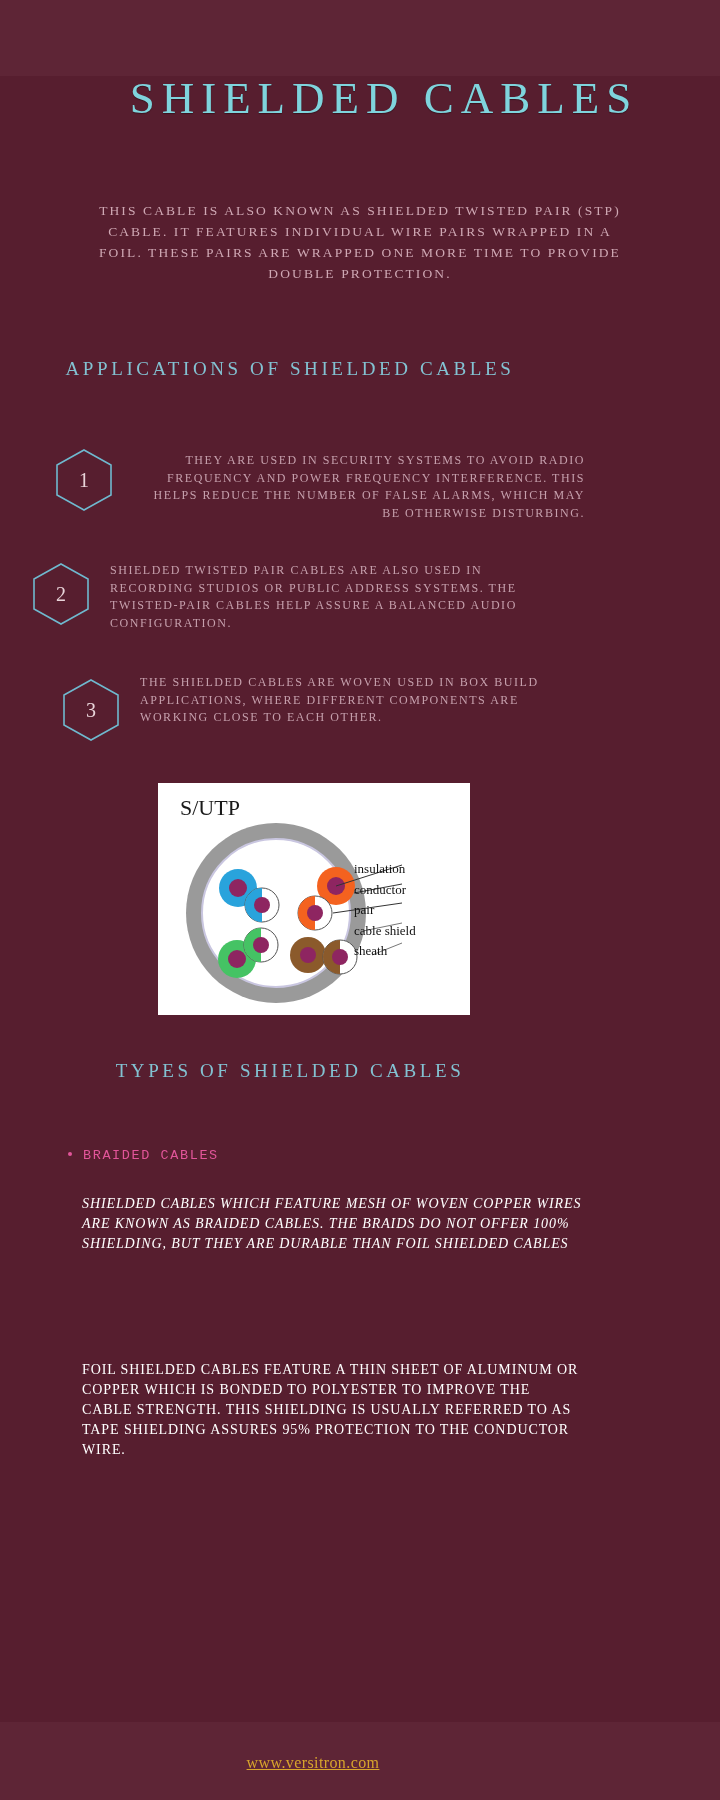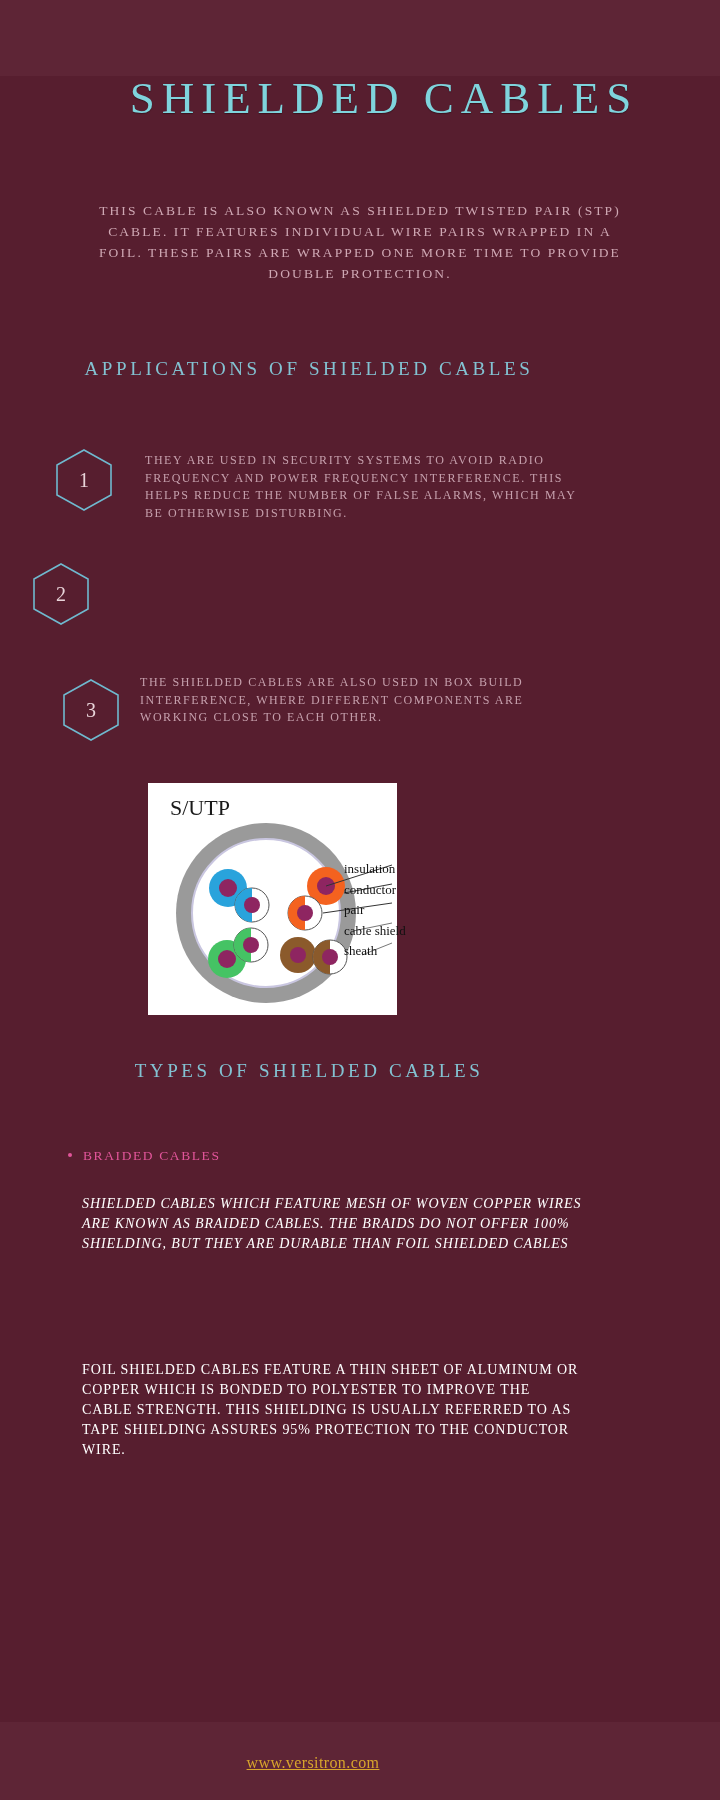--- a/index.html
+++ b/index.html
@@ -42,21 +42,20 @@
     line-height:21px;
     letter-spacing:2.1px;
   }
 
   .section-head {
     position:absolute; left:0; width:580px;
     text-align:center;
     color:#83c2d2;
     font-size:19px;
     letter-spacing:3.6px;
-    padding-left:19px;
   }
   #apps-head { top:358px; }
   #types-head { top:1060px; }
 
   
   .app-item { position:absolute; }
   .hex {
     position:absolute;
     width:58px; height:64px;
   }
@@ -69,34 +68,34 @@
   .app-text {
     position:absolute;
     color:#c6a0ad;
     font-size:12px;
     line-height:17.5px;
     letter-spacing:1.55px;
   }
 
   #app1 { left:0; top:440px; width:720px; height:110px; }
   #app1 .hex { left:55px; top:8px; }
-  #app1 .app-text { left:145px; top:12px; width:440px; }
+  #app1 .app-text { left:145px; top:12px; width:440px;text-align:right; }
 
   #app2 { left:0; top:552px; width:720px; height:110px; }
   #app2 .hex { left:32px; top:10px; }
   #app2 .app-text { left:110px; top:10px; width:420px; }
 
   #app3 { left:0; top:664px; width:720px; height:110px; }
   #app3 .hex { left:62px; top:14px; }
   #app3 .app-text { left:140px; top:10px; width:430px; }
 
   
   .diagram {
-    position:absolute; left:148px; top:783px;
-    width:249px; height:232px;
+    position:absolute; left:158px; top:783px;
+    width:312px; height:232px;
     background:#ffffff;
   }
   .diagram .sutp-label {
     position:absolute; left:22px; top:12px;
     color:#1a1a1a; font-size:22px;
     font-family:"Liberation Serif", serif;
     letter-spacing:0px;
   }
   .diagram svg { position:absolute; left:0; top:0; }
   .diag-labels {
@@ -122,21 +121,21 @@
     margin-right:11px;
     margin-bottom:3px;
   }
   .bullet-body {
     position:absolute;
     color:#ffffff;
     font-size:14px;
     line-height:20px;
     letter-spacing:0.9px;
   }
-  #b1-head { left:68px; top:1148px; }
+  #b1-head { left:68px; top:1148px;font-family:Liberation Mono, monospace; }
   #b1-body { left:82px; top:1194px; width:500px;font-style:italic; }
   #b2-head { left:68px; top:1315px; }
   #b2-body { left:82px; top:1360px; width:500px; }
 
   .footer-link {
     position:absolute; left:0; bottom:28px; width:626px;
     text-align:center;
     color:#d8a52c;
     font-size:16px;
     text-decoration:underline;
@@ -168,30 +167,31 @@
     <div class="app-text">THEY ARE USED IN SECURITY SYSTEMS TO AVOID RADIO FREQUENCY AND POWER FREQUENCY INTERFERENCE. THIS HELPS REDUCE THE NUMBER OF FALSE ALARMS, WHICH MAY BE OTHERWISE DISTURBING.</div>
   </div>
 
   <div class="app-item" id="app2">
     <div class="hex">
       <svg width="58" height="64" viewBox="0 0 58 64" aria-hidden="true">
         <polygon points="29,2 56,17 56,47 29,62 2,47 2,17" fill="none" stroke="#6fb9cf" stroke-width="1.6"></polygon>
       </svg>
       <span class="num">2</span>
     </div>
+    <div class="app-text">SHIELDED TWISTED PAIR CABLES ARE ALSO USED IN RECORDING STUDIOS OR PUBLIC ADDRESS SYSTEMS. THE TWISTED-PAIR CABLES HELP ASSURE A BALANCED AUDIO CONFIGURATION.</div>
   </div>
 
   <div class="app-item" id="app3">
     <div class="hex">
       <svg width="58" height="64" viewBox="0 0 58 64" aria-hidden="true">
         <polygon points="29,2 56,17 56,47 29,62 2,47 2,17" fill="none" stroke="#6fb9cf" stroke-width="1.6"></polygon>
       </svg>
       <span class="num">3</span>
     </div>
-    <div class="app-text">THE SHIELDED CABLES ARE ALSO USED IN BOX BUILD INTERFERENCE, WHERE DIFFERENT COMPONENTS ARE WORKING CLOSE TO EACH OTHER.</div>
+    <div class="app-text">THE SHIELDED CABLES ARE WOVEN USED IN BOX BUILD APPLICATIONS, WHERE DIFFERENT COMPONENTS ARE WORKING CLOSE TO EACH OTHER.</div>
   </div>
 
   <div class="diagram">
     <div class="sutp-label">S/UTP</div>
 
     <svg width="312" height="232" viewBox="0 0 312 232" aria-hidden="true">
 
       <circle cx="118" cy="130" r="90" fill="#9a9a9a"></circle>
       <circle cx="118" cy="130" r="74" fill="#ffffff" stroke="#c9c6e0" stroke-width="2"></circle>
 

